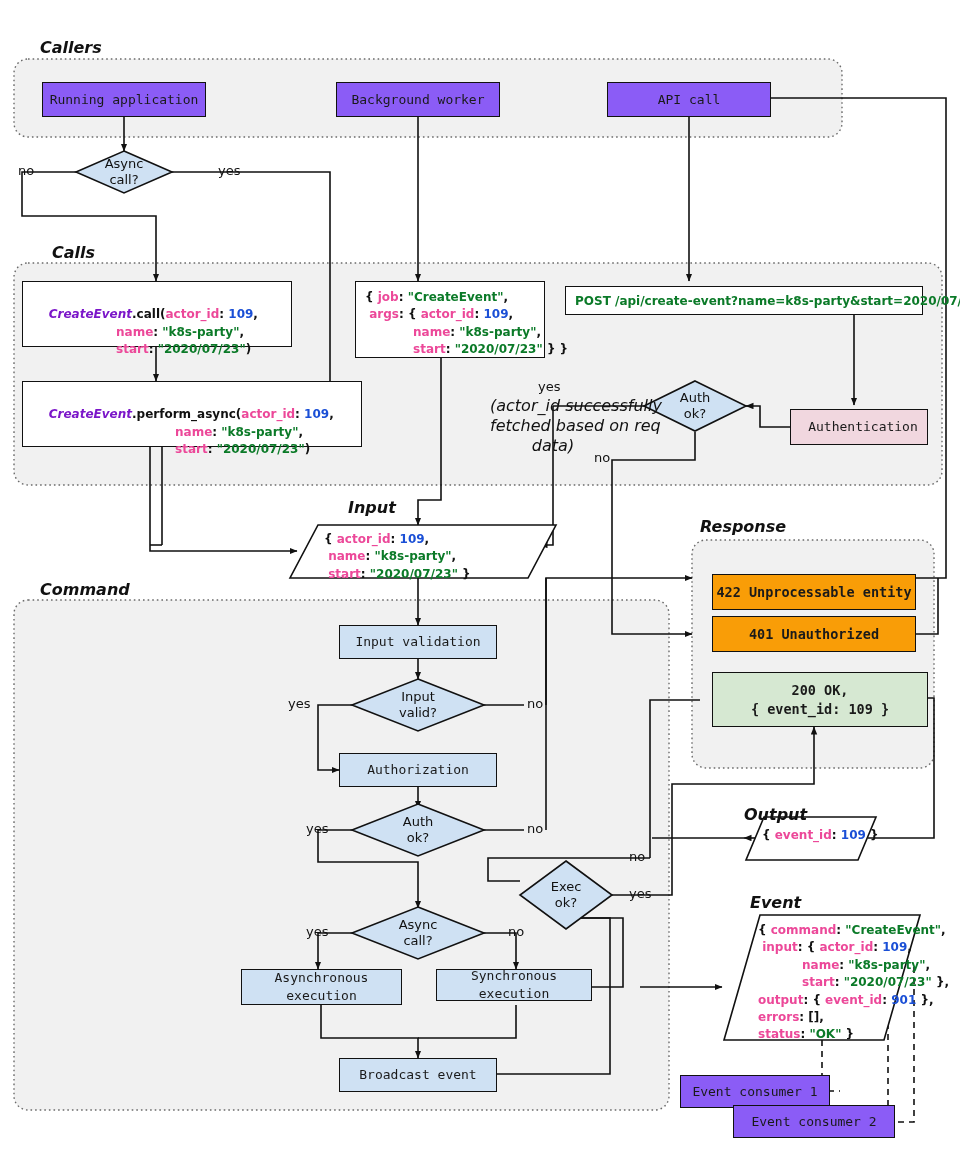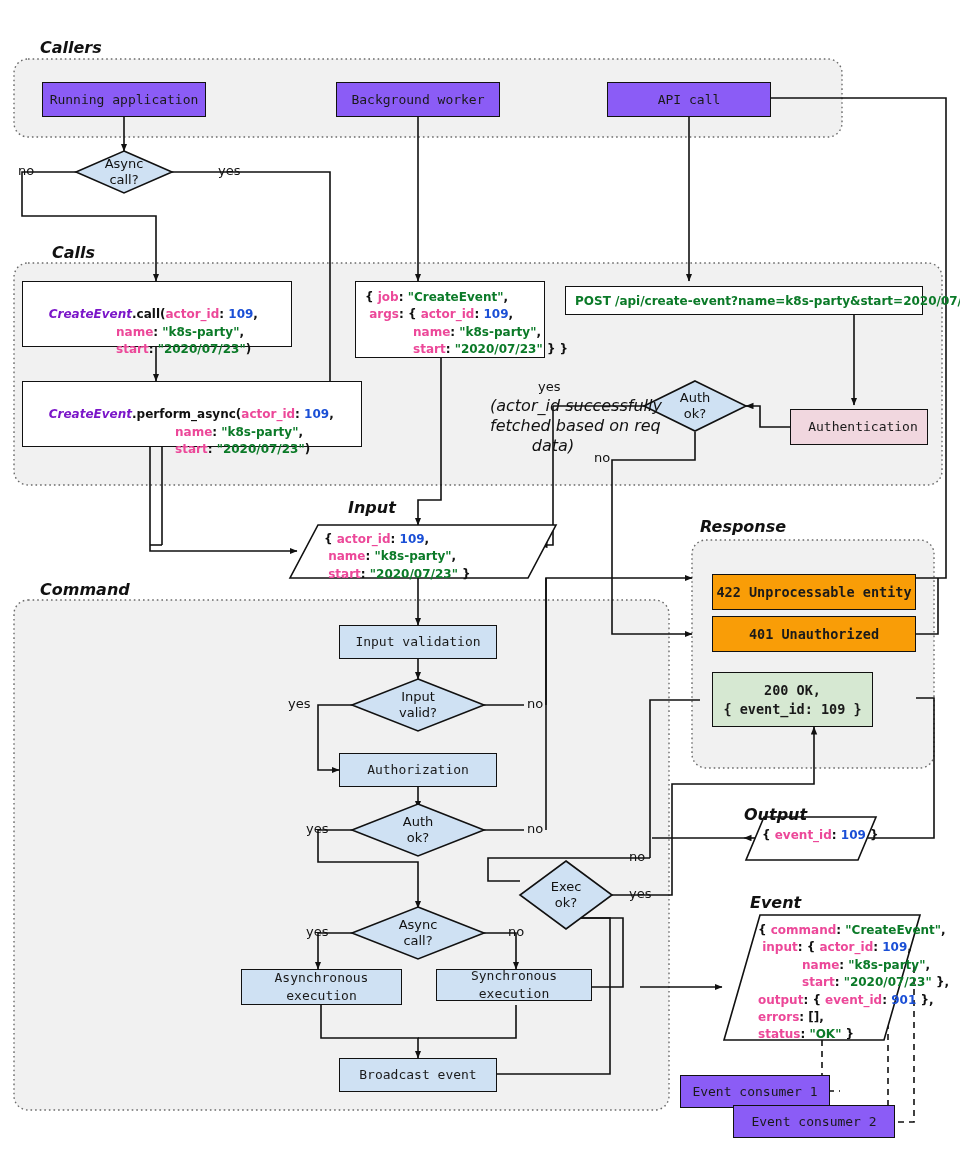--- a/index.html
+++ b/index.html
@@ -232,21 +232,21 @@
   <div class="edge-label" style="left:306px;top:924px;">yes</div>
   <div class="edge-label" style="left:508px;top:924px;">no</div>
   <div class="edge-label" style="left:629px;top:849px;">no</div>
   <div class="edge-label" style="left:629px;top:886px;">yes</div>
 
   <div class="edge-label" style="left:18px;top:163px;">no</div>
   <div class="edge-label" style="left:218px;top:163px;">yes</div>
 
   <div class="node orange" style="left:712px;top:560px;width:204px;height:36px;margin-top:14px;">422 Unprocessable entity</div>
   <div class="node orange" style="left:712px;top:616px;width:204px;height:36px;">401 Unauthorized</div>
-  <div class="node green" style="left:712px;top:672px;width:161px;height:55px;flex-direction:column;">
+  <div class="node green" style="left:712px;top:672px;width:216px;height:55px;flex-direction:column;">
     <span>200 OK,</span>
     <span>{ event_id: 109 }</span>
   </div>
 
   <div class="para" style="left:762px;top:827px;width:120px;height:22px;">
     <div class="txt" style="left:0;top:0;">{ <span class="k">event_id</span>: <span class="n">109</span> }</div>
   </div>
 
   <div class="para" style="left:758px;top:922px;width:180px;height:112px;">
     <div class="txt" style="left:0;top:0;">{ <span class="k">command</span>: <span class="s">"CreateEvent"</span>,

